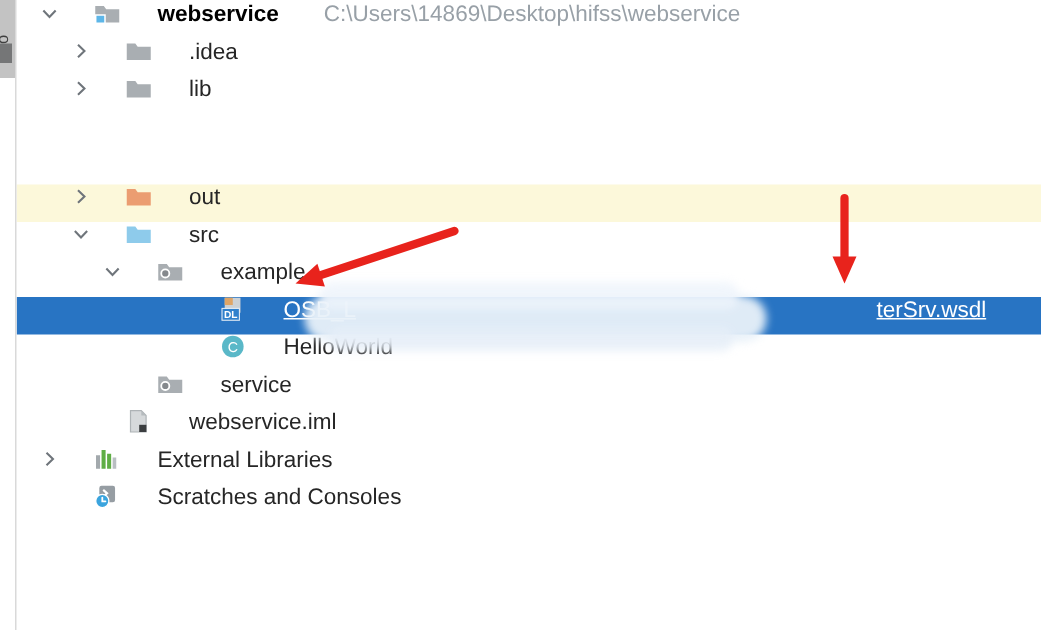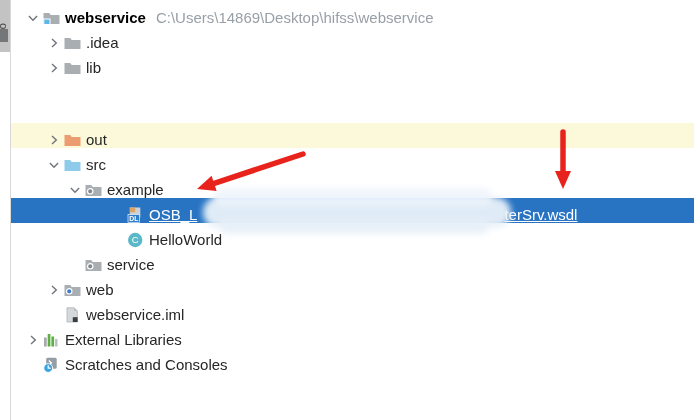--- a/index.html
+++ b/index.html
@@ -12,22 +12,22 @@
   .app{position:absolute;inset:0;}
   
   .strip{position:absolute;left:0;top:0;width:11px;height:420px;background:#fff;
          border-right:1px solid var(--panel-border);box-sizing:border-box;z-index:5;}
   .strip-head{position:absolute;left:0;top:0;width:10px;height:52px;background:var(--strip-bg);overflow:hidden;}
   .strip-label{position:absolute;top:26px;left:-7px;transform:rotate(-90deg);
                font-size:11px;color:var(--strip-text);letter-spacing:.5px;white-space:nowrap;}
   .strip-square{position:absolute;left:0;top:29px;width:8px;height:13px;background:var(--strip-square);}
   
   .tree{position:absolute;left:11px;top:1px;right:0;z-index:1;}
-  .row{height:25px;display:flex;align-items:flex-end;font-size:15px;color:var(--text);
-       white-space:nowrap;box-sizing:border-box;cursor:default;}
+  .row{height:25px;display:flex;align-items:flex-start;font-size:15px;color:var(--text);
+       white-space:nowrap;box-sizing:border-box;cursor:default;gap:20px;}
   .row.selected{background:var(--sel);color:var(--sel-text);text-decoration:underline;}
   .row.hovered{background:var(--hover);}
   .chev{width:18px;flex:0 0 18px;height:16px;display:flex;align-items:center;}
   .tree-icon{width:17px;flex:0 0 17px;height:16px;margin-right:4px;display:flex;align-items:center;}
   .label{margin-left:1px;}
   .bold{font-weight:bold;color:#000;}
   .path{margin-left:10px;color:var(--path);}
   .censor-gap{display:inline-block;width:306px;height:1px;}
   
   .overlay{position:absolute;inset:0;z-index:20;pointer-events:none;}
@@ -164,34 +164,20 @@
         <span class="chev"></span>
         <span class="tree-icon">
           <svg width="17" height="16" viewBox="0 0 17 16">
     <path d="M0.5 3 h5.7 l1.6 2.1 h8.7 v8.9 h-16 z" fill="#a9aeb2"></path>
     <circle cx="5.2" cy="9.3" r="2.7" fill="#85898d" stroke="#ffffff" stroke-width="1.2"></circle>
     </svg>
         </span>
         <span class="label">service</span>
       </div>
       <div class="row" style="padding-left: 35px;">
-        <span class="chev">
-          <svg width="16" height="16" viewBox="0 0 16 16">
-            <path d="M6 3.9 L10.3 8 L6 12.1" fill="none" stroke="#6f757b" stroke-width="1.4"></path>
-          </svg>
-        </span>
-        <span class="tree-icon">
-          <svg width="17" height="16" viewBox="0 0 17 16">
-    <path d="M0.5 3 h5.7 l1.6 2.1 h8.7 v8.9 h-16 z" fill="#a9aeb2"></path>
-    <circle cx="5.2" cy="9.3" r="2.7" fill="#3f7dc8" stroke="#ffffff" stroke-width="1.2"></circle>
-    </svg>
-        </span>
-        <span class="label">web</span>
-      </div>
-      <div class="row" style="padding-left: 35px;">
         <span class="chev"></span>
         <span class="tree-icon">
           <svg width="17" height="16" viewBox="0 0 17 16">
         <path d="M3 0.8 h7.2 l3.2 3.2 v11 h-10.4 z" fill="#d6d9db" stroke="#aeb3b6" stroke-width="0.8"></path>
         <path d="M10.2 0.8 l3.2 3.2 h-3.2 z" fill="#b6bbbe"></path>
         <rect x="8.8" y="10.2" width="4.8" height="4.8" fill="#3b3e40"></rect>
           </svg>
         </span>
         <span class="label">webservice.iml</span>
       </div>

